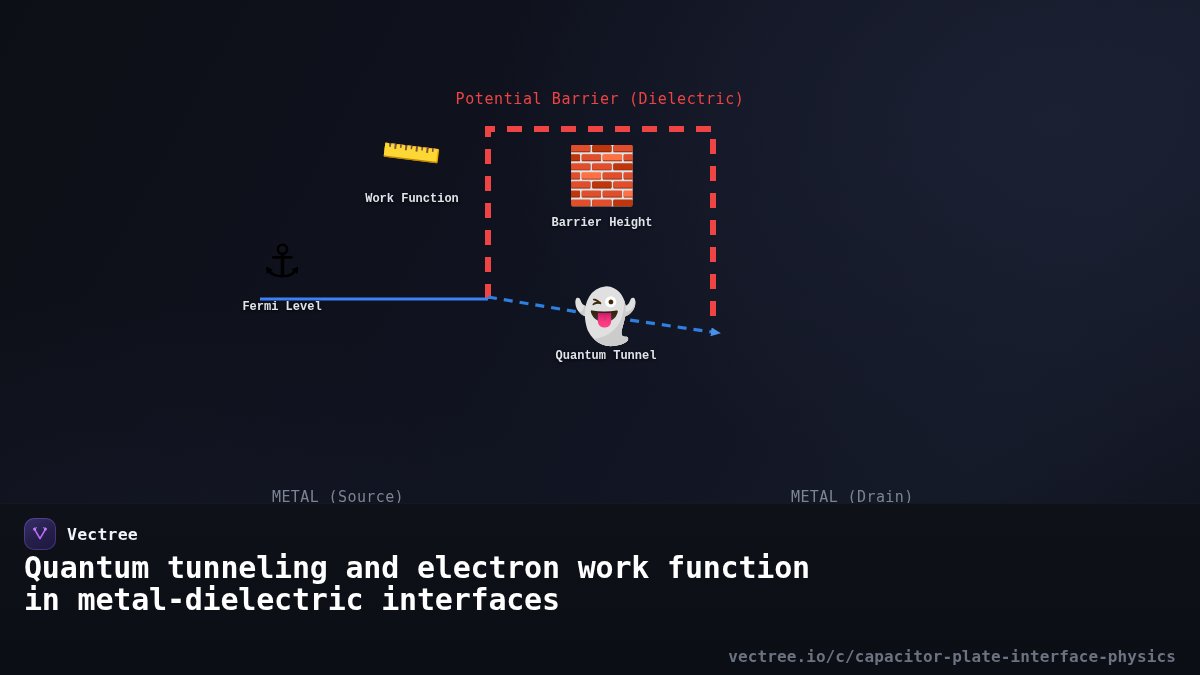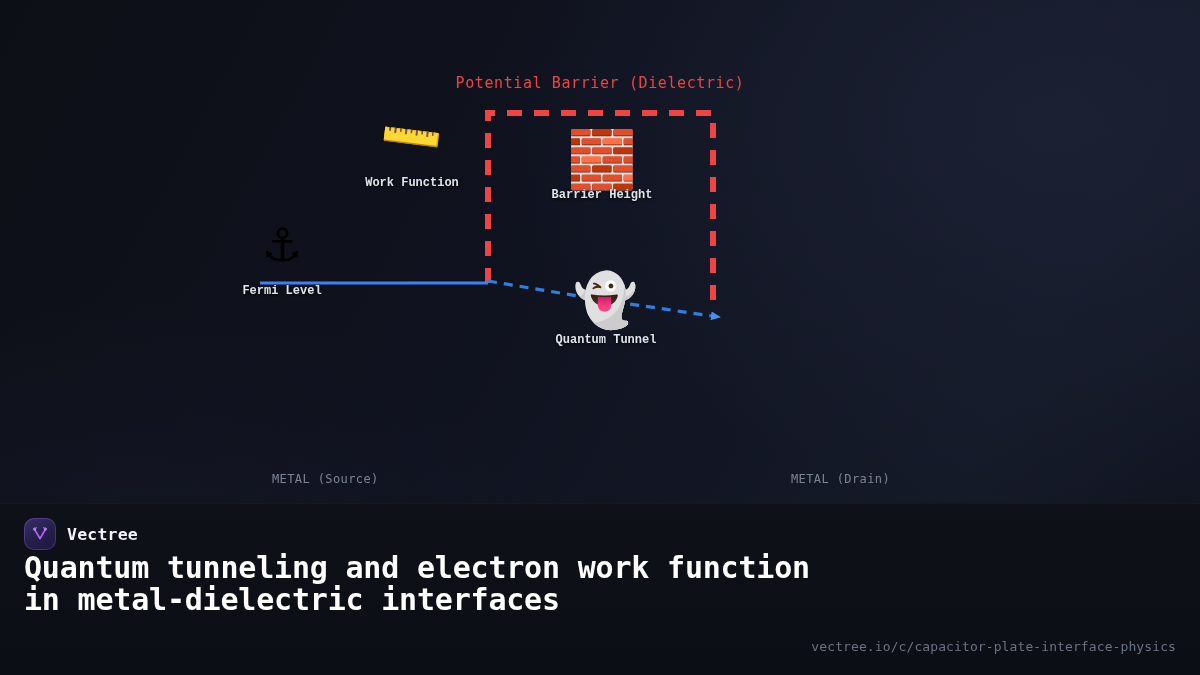--- a/index.html
+++ b/index.html
@@ -21,21 +21,21 @@
     background:
       radial-gradient(ellipse 900px 620px at 88% 18%, #1b2033 0%, rgba(27,32,51,0) 62%),
       radial-gradient(ellipse 700px 500px at 10% 92%, #141725 0%, rgba(20,23,37,0) 65%),
       linear-gradient(118deg, #0d0f16 0%, #101320 46%, #151a29 78%, #10131e 100%);
     overflow: hidden;
   }
 
   
   #diagram {
     position: absolute;
-    left: 0; top: 0;
+    left: 0; top: 16px;
     width: 949px; height: 503px;
   }
   #diagram-svg {
     position: absolute;
     left: 0; top: 0;
     width: 1200px; height: 503px;
     overflow: visible;
   }
 
   .barrier-title {
@@ -90,35 +90,35 @@
     transform-origin: 50% 50%;
   }
   #node-work .caption { margin-top: 16px; }
 
   
   #node-barrier {
     left: 522px; top: 132px;
     width: 160px;
   }
   #node-barrier .glyph { font-size: 56px; }
-  #node-barrier .caption { margin-top: 0; }
+  #node-barrier .caption { margin-top: 12px; }
 
   
   #node-tunnel {
     left: 526px; top: 274px;
     width: 160px;
   }
   #node-tunnel .glyph { font-size: 52px; }
   #node-tunnel .caption { }
 
   .electrode-label {
     position: absolute;
     top: 472px;
     font-family: "DejaVu Sans Mono", "Liberation Mono", monospace;
-    font-size: 12px;
+    font-size: 15px;
     letter-spacing: 0.4px;
     color: #7c8494;
     white-space: nowrap;
   }
   #label-source { left: 272px; }
   #label-drain  { left: 791px; text-align: center; }
 
   
   #footer {
     position: absolute;
@@ -156,26 +156,27 @@
     width: 790px;
     font-family: "DejaVu Sans Mono", "Liberation Mono", monospace;
     font-size: 30px;
     font-weight: 700;
     line-height: 32px;
     color: #ffffff;
     letter-spacing: -0.2px;
   }
   #permalink {
     position: absolute;
-    right: 24px; bottom: 22px;
-    font-family: "DejaVu Sans Mono", "Liberation Mono", monospace;
-    font-size: 13px;
+    right: 24px; bottom: 10px;
+    font-family: "DejaVu Sans Mono", "Liberation Mono", monospace;
+    font-size: 16px;
     color: #6b7280;
     letter-spacing: 0.1px;
     white-space: nowrap;
+    font-weight: bold;
   }
 </style>
 </head>
 <body>
 
 <div id="stage">
 
   <div id="diagram">
 
     <div class="barrier-title">Potential Barrier (Dielectric)</div>

